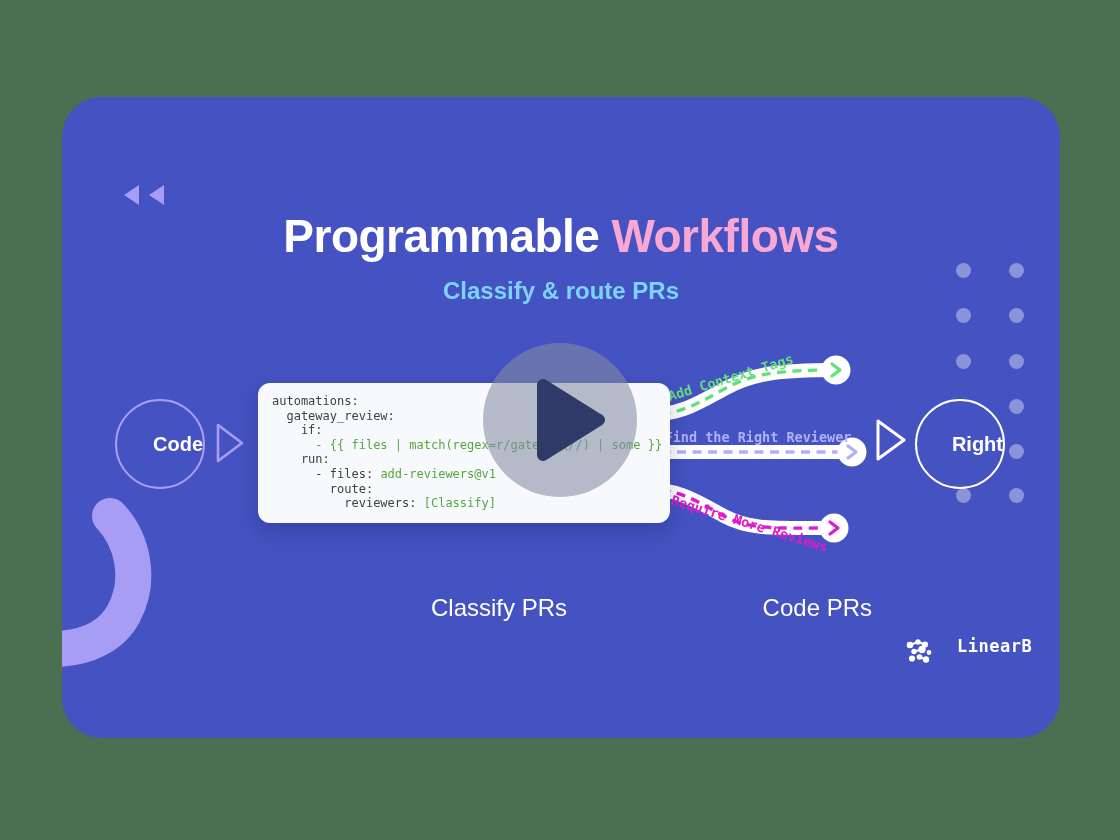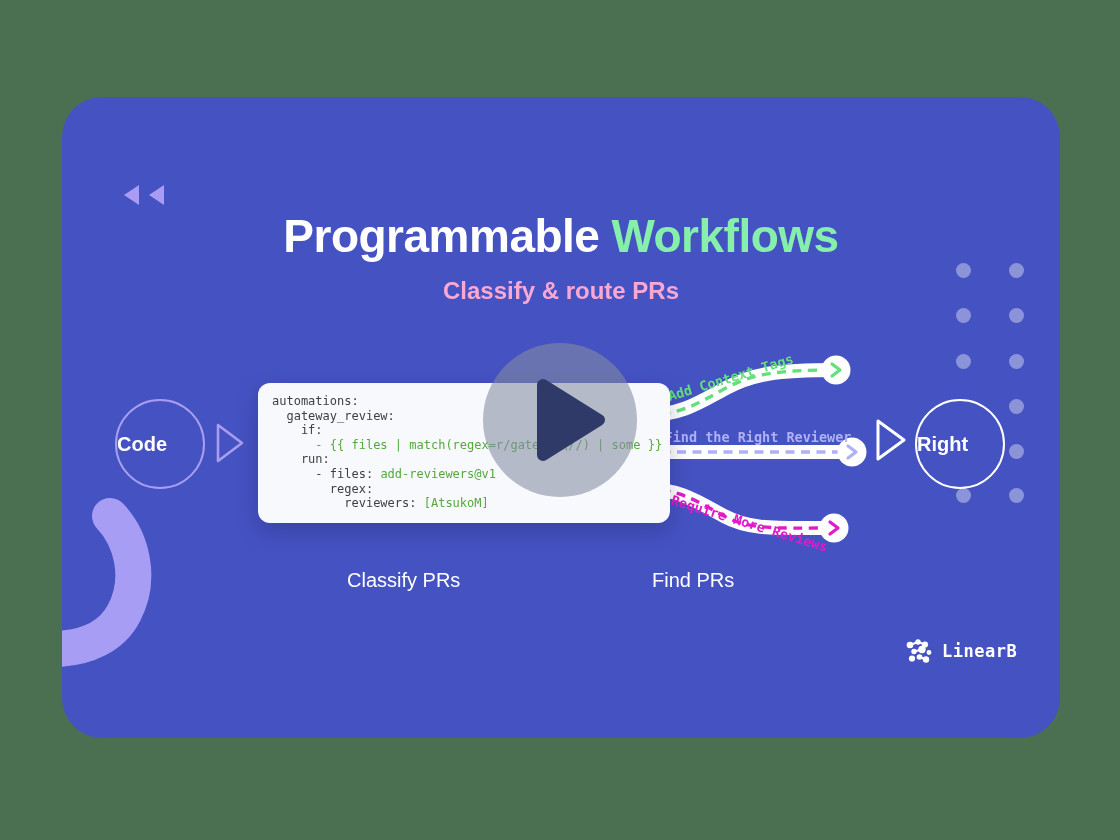--- a/index.html
+++ b/index.html
@@ -5,25 +5,25 @@
   html,body{margin:0;padding:0;}
   body{width:1120px;height:840px;font-family:"Liberation Sans",sans-serif;}
   #stage{position:relative;width:1120px;height:840px;background:#4a7051;overflow:hidden;}
   #card{position:absolute;left:62px;top:97px;width:998px;height:641px;background:#4552c2;border-radius:40px;overflow:hidden;}
 
   
   .tri-left{position:absolute;width:0;height:0;border-top:10px solid transparent;border-bottom:10px solid transparent;border-right:15px solid #a99cf5;}
 
   
   .title{position:absolute;left:0;top:112px;width:100%;text-align:center;font-size:46px;font-weight:bold;letter-spacing:-0.5px;color:#ffffff;}
-  .title .accent{color:#86efac;margin-left:12px;}
-  .subtitle{position:absolute;left:0;top:180px;width:100%;text-align:center;font-size:24px;font-weight:bold;color:#f9a8d4;}
+  .title .accent{color:#f9a8d4;margin-left:12px;}
+  .subtitle{position:absolute;left:0;top:180px;width:100%;text-align:center;font-size:24px;font-weight:bold;color:#7dd3fc;}
 
   
-  .node{position:absolute;border-radius:50%;display:flex;align-items:center;justify-content:flex-start;font-weight:bold;font-size:20px;color:#fff;box-sizing:border-box;}
+  .node{position:absolute;border-radius:50%;display:flex;align-items:center;justify-content:flex-end;font-weight:bold;font-size:20px;color:#fff;box-sizing:border-box;}
   #code-node{left:53px;top:302px;width:90px;height:90px;border:2px solid #a89df0;}
   #merge-node{left:853px;top:302px;width:90px;height:90px;border:2.5px solid #ffffff;}
   .arrow-svg{position:absolute;}
 
   
   #code-card{position:absolute;left:196px;top:286px;width:412px;height:140px;background:#f7f9fc;border-radius:12px;box-shadow:0 8px 22px rgba(15,20,60,.22);z-index:2;}
   #code-card pre{margin:0;padding:11px 8px 0 14px;font-family:"DejaVu Sans Mono",monospace;font-size:12px;line-height:14.6px;white-space:pre;}
   .ck{color:#404040;}
   .cv{color:#55a83e;}
 
@@ -33,30 +33,30 @@
   
   #routes{position:absolute;left:568px;top:233px;width:250px;height:230px;z-index:1;}
   #routes svg{position:absolute;left:0;top:0;}
   .route-road{stroke:#ffffff;stroke-width:14;fill:none;stroke-linecap:round;}
   .route-dash{stroke-width:3.4;fill:none;stroke-dasharray:9 6.5;}
   .route-end{fill:#ffffff;}
   .route-chevron{stroke-width:3.2;fill:none;stroke-linecap:round;stroke-linejoin:round;}
   .route-label{font-family:"DejaVu Sans Mono",monospace;font-weight:bold;font-size:13.5px;}
 
   
-  .stage-label{position:absolute;width:220px;text-align:left;font-size:20px;color:#ffffff;}
+  .stage-label{position:absolute;width:220px;text-align:right;font-size:24px;color:#ffffff;margin-top:25px;}
 
   
   .dot{position:absolute;width:15px;height:15px;border-radius:50%;background:rgba(255,255,255,0.38);}
 
   
   #arc{position:absolute;left:-20px;top:390px;}
 
   
-  #brand{position:absolute;left:841px;top:539px;display:flex;align-items:center;gap:9px;}
+  #brand{position:absolute;left:841px;top:539px;display:flex;align-items:flex-start;gap:24px;}
   #brand .brand-name{font-family:"DejaVu Sans Mono",monospace;font-weight:bold;font-size:17px;color:#ffffff;letter-spacing:0.5px;}
 </style>
 </head>
 <body>
 
 <div id="stage">
   <div id="card">
 
     <div class="tri-left" style="left:62px;top:88px;"></div>
     <div class="tri-left" style="left:87px;top:88px;"></div>
@@ -96,22 +96,22 @@
       </svg>
     </div>
 
     <div id="code-card">
       <pre><span class="ck">automations:</span>
 <span class="ck">  gateway_review:</span>
 <span class="ck">    if:</span>
 <span class="cv">      - {{ files | match(regex=r/gateway\//) | some }}</span>
 <span class="ck">    run:</span>
 <span class="ck">      - files: </span><span class="cv">add-reviewers@v1</span>
-<span class="ck">        regex:</span>
-<span class="ck">          reviewers: </span><span class="cv">[AtsukoM]</span></pre>
+<span class="ck">        route:</span>
+<span class="ck">          reviewers: </span><span class="cv">[Classify]</span></pre>
     </div>
 
     <div id="play-button">
       <svg width="154" height="154">
         <polygon points="60,42 60,112 116,77" fill="#2f3a68" stroke="#2f3a68" stroke-width="12" stroke-linejoin="round"></polygon>
       </svg>
     </div>
 
     <svg class="arrow-svg" style="left:812px;top:320px;" width="38" height="48">
       <polygon points="4,4 30,23 4,42" fill="none" stroke="#ffffff" stroke-width="3" stroke-linejoin="round"></polygon>
@@ -125,21 +125,21 @@
     <div class="dot" style="left:894px;top:257px;"></div>
     <div class="dot" style="left:894px;top:391px;"></div>
     <div class="dot" style="left:947px;top:166px;"></div>
     <div class="dot" style="left:947px;top:211px;"></div>
     <div class="dot" style="left:947px;top:257px;"></div>
     <div class="dot" style="left:947px;top:302px;"></div>
     <div class="dot" style="left:947px;top:347px;"></div>
     <div class="dot" style="left:947px;top:391px;"></div>
 
     <div class="stage-label" style="left:285px;top:472px;">Classify PRs</div>
-    <div class="stage-label" style="left:590px;top:472px;">Find PRs</div>
+    <div class="stage-label" style="left:590px;top:472px;">Code PRs</div>
 
     <svg id="arc" width="130" height="195" viewBox="0 0 130 195">
       <path d="M 68 29 C 90 52 100 92 82 126 C 70 149 45 161 14 162" fill="none" stroke="#a89df5" stroke-width="36" stroke-linecap="round"></path>
     </svg>
 
     <div id="brand">
       <svg width="30" height="30">
         <g stroke="#ffffff" stroke-width="2.2" stroke-linecap="round">
           <line x1="7" y1="9" x2="15" y2="6"></line>
           <line x1="15" y1="6" x2="22" y2="8.5"></line>

